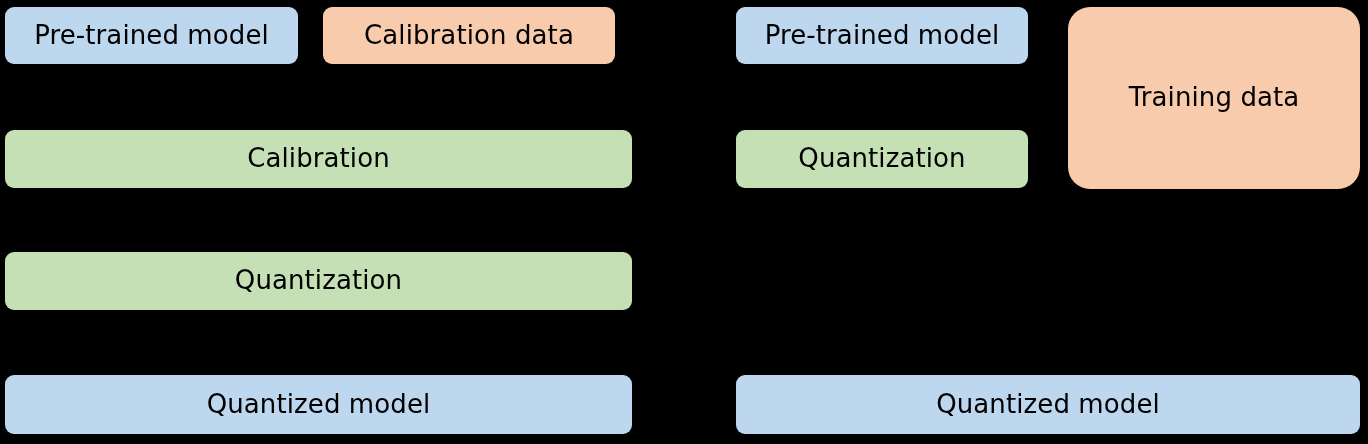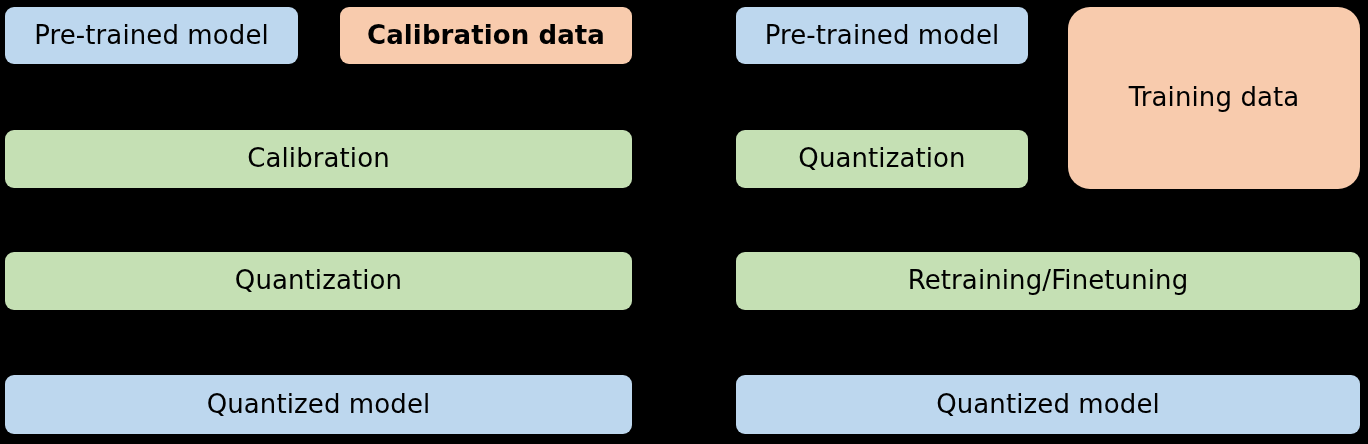--- a/index.html
+++ b/index.html
@@ -39,21 +39,21 @@
   .r-big { border-radius: 22px; align-items: center; }
 </style>
 </head>
 <body>
 
 <div id="diagram" style="width: 1368px; height: 444px; background: rgb(0, 0, 0);">
     <div style="position: absolute; left: 0px; top: 0px; width: 100%; height: 100%;">
       <div class="node fill-blue" style="left: 5px; top: 7px; width: 293px; height: 57px; background: rgb(189, 215, 238);">
         <span>Pre-trained model</span>
       </div>
-      <div class="node fill-orange" style="left: 340px; top: 7px; width: 292px; height: 57px; background: rgb(248, 203, 173); font-weight: bold;">
+      <div class="node fill-orange" style="left: 323px; top: 7px; width: 292px; height: 57px; background: rgb(248, 203, 173);">
         <span>Calibration data</span>
       </div>
       <div class="node fill-green" style="left: 5px; top: 130px; width: 627px; height: 58px; background: rgb(197, 224, 180);">
         <span>Calibration</span>
       </div>
       <div class="node fill-green" style="left: 5px; top: 252px; width: 627px; height: 58px; background: rgb(197, 224, 180);">
         <span>Quantization</span>
       </div>
       <div class="node fill-blue" style="left: 5px; top: 375px; width: 627px; height: 59px; background: rgb(189, 215, 238);">
         <span>Quantized model</span>
@@ -62,20 +62,17 @@
     <div style="position: absolute; left: 0px; top: 0px; width: 100%; height: 100%;">
       <div class="node fill-blue" style="left: 736px; top: 7px; width: 292px; height: 57px; background: rgb(189, 215, 238);">
         <span>Pre-trained model</span>
       </div>
       <div class="node fill-orange r-big" style="left: 1068px; top: 7px; width: 292px; height: 182px; background: rgb(248, 203, 173);">
         <span>Training data</span>
       </div>
       <div class="node fill-green" style="left: 736px; top: 130px; width: 292px; height: 58px; background: rgb(197, 224, 180);">
         <span>Quantization</span>
       </div>
-      <div class="node fill-green" style="left: 736px; top: 252px; width: 624px; height: 58px; background: rgb(197, 224, 180);">
-        <span>Retraining/Finetuning</span>
-      </div>
       <div class="node fill-blue" style="left: 736px; top: 375px; width: 624px; height: 59px; background: rgb(189, 215, 238);">
         <span>Quantized model</span>
       </div>
     </div>
   </div>
 
 </body></html>

